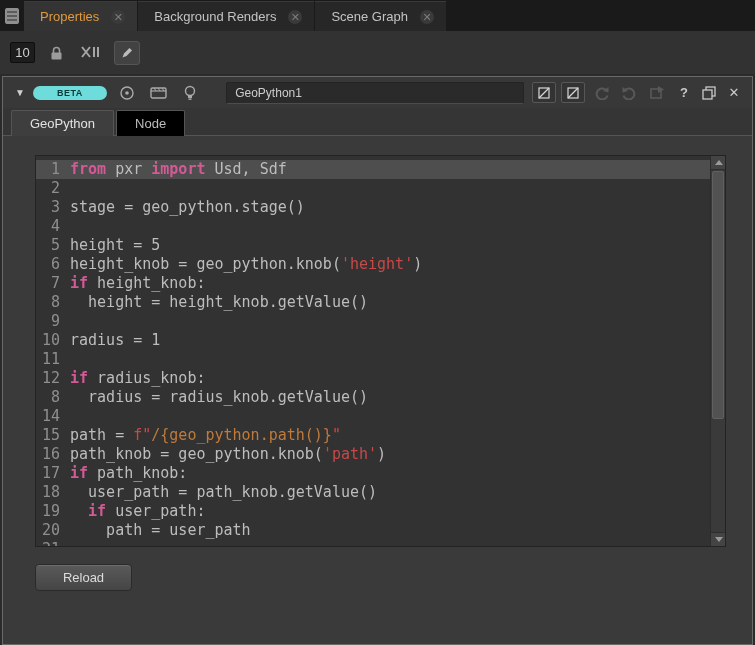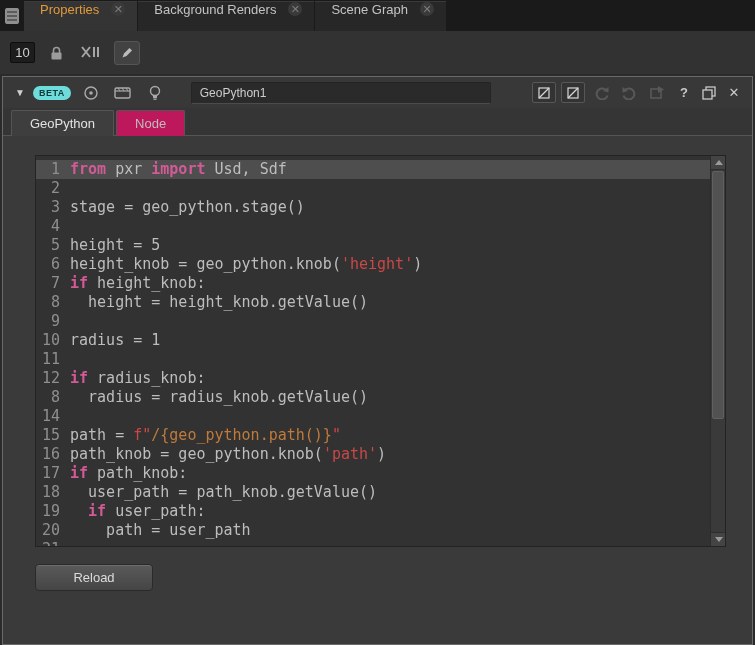--- a/index.html
+++ b/index.html
@@ -19,21 +19,21 @@
   
   .top-tabbar{
     height:31px; background:#1a1a1a; display:flex; align-items:stretch;
     flex:0 0 auto;
   }
   .win-icon{
     width:24px; display:flex; align-items:center; justify-content:center;
     cursor:pointer;
   }
   .ttab{
-    display:flex; align-items:flex-start; padding:0 12px 0 16px; gap:12px;
+    display:flex; align-items:center; padding:0 12px 0 16px; gap:12px;
     background:#272727; margin:1px 1px 0 0; cursor:pointer;
     border-top:1px solid #3a3a3a;
   }
   .ttab.active{background:#343434;}
   .ttab-label{font-size:13px; color:#c3c3c3;}
   .ttab.active .ttab-label{color:var(--accent-tab);}
   .ttab-close{
     font-size:11px; color:#7d7d7d; width:14px; height:14px; line-height:14px;
     text-align:center; border-radius:7px; background:#3a3a3a;
   }
@@ -60,21 +60,21 @@
     flex:1 1 auto; margin:2px 2px 0 2px; border:1px solid #6a6a6a;
     background:#3a3a3a; display:flex; flex-direction:column; overflow:hidden;
   }
   .node-header{
     height:31px; display:flex; align-items:center; padding:0 8px 0 12px;
     gap:8px; background:#383838; flex:0 0 auto;
   }
   .collapse{font-size:10px; color:#cfcfcf; cursor:pointer;}
   .beta{
     background:var(--beta-bg); color:#0b3a3a; font-size:9px; font-weight:bold;
-    padding:2px 6px; border-radius:8px; letter-spacing:.5px;
+    padding:2px 24px; border-radius:8px; letter-spacing:.5px;
   }
   .hicon{
     width:24px; height:22px; display:flex; align-items:center;
     justify-content:center; cursor:pointer;
   }
   .name-field{
     width:300px; height:22px; margin-left:16px; background:#2a2a2a;
     border:1px solid #242424; border-bottom-color:#4c4c4c; border-radius:2px;
     color:#cdcdcd; font-size:12px; padding:0 8px;
     font-family:"Liberation Sans", sans-serif;
@@ -97,21 +97,21 @@
     width:20px; display:flex; align-items:center; justify-content:center;
     cursor:pointer; color:#c9c9c9; font-size:13px;
   }
 
   
   .node-tabs{
     height:27px; display:flex; align-items:flex-end; padding-left:8px;
     flex:0 0 auto; background:#353535;
   }
   .ntab{
-    padding:5px 18px 5px 18px; font-size:13px; color:#bdbdbd; background:#be185d;
+    padding:5px 18px 5px 18px; font-size:13px; color:#bdbdbd; background:#000000;
     border:1px solid #555; border-bottom:none; margin-right:2px;
     border-radius:2px 2px 0 0; cursor:pointer; position:relative; top:1px;
   }
   .ntab.active{background:#3e3e3e; color:#e2e2e2; z-index:2;}
 
   .content{
     flex:1 1 auto; border-top:1px solid #555; background:#3a3a3a;
     padding:19px 26px 0 32px; display:flex; flex-direction:column;
   }
 
@@ -150,21 +150,21 @@
   .tri-down{width:0;height:0;border-left:4px solid transparent;border-right:4px solid transparent;border-top:5px solid #9a9a9a;}
   .sb-thumb{
     position:absolute; left:1px; top:15px; width:12px; height:248px;
     background:#525252; border:1px solid #606060; border-radius:2px;
     cursor:grab;
   }
 
   
   .footer{height:60px; display:flex; align-items:center; flex:0 0 auto;}
   .reload{
-    width:118px; height:27px; border-radius:4px;
+    width:97px; height:27px; border-radius:4px;
     background:linear-gradient(#5a5a5a,#454545);
     border:1px solid #2a2a2a; box-shadow:inset 0 1px 0 #6e6e6e;
     color:#dcdcdc; font-size:13px; font-family:"Liberation Sans", sans-serif;
     cursor:pointer;
   }
 </style>
 </head>
 <body>
 
 <div class="app">

